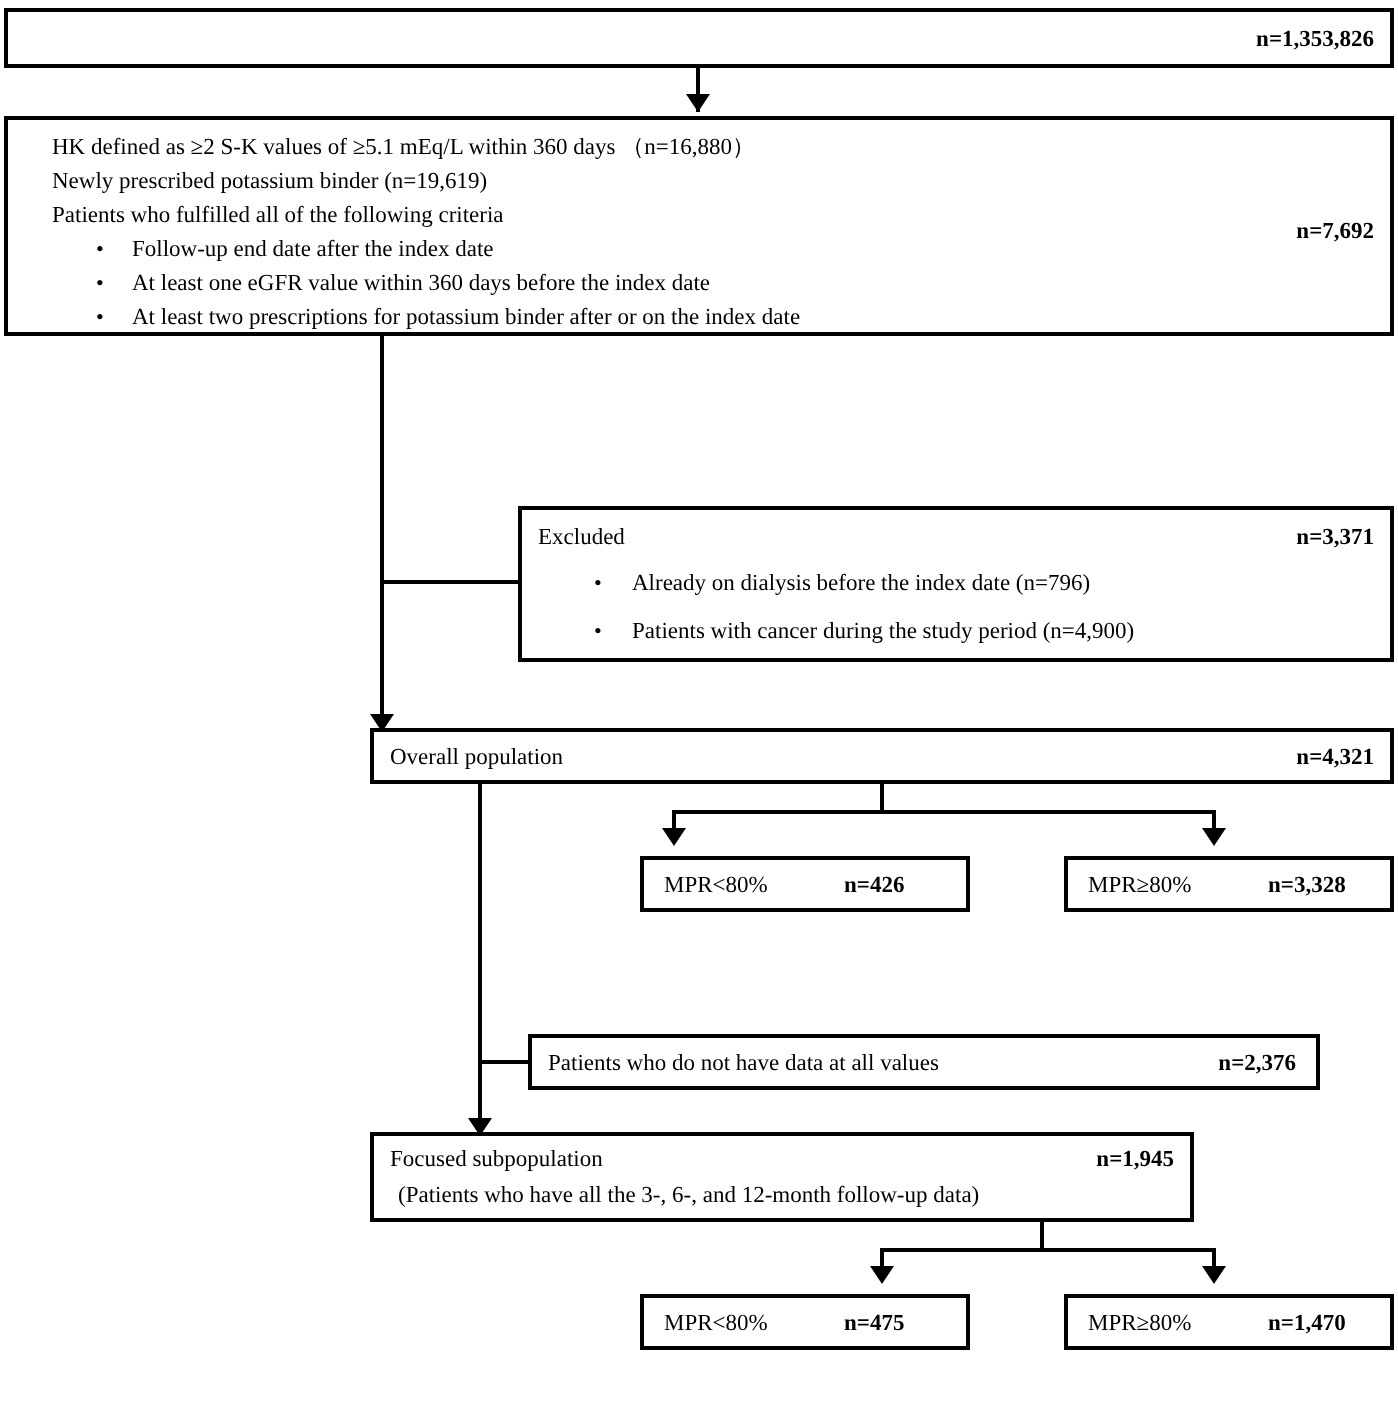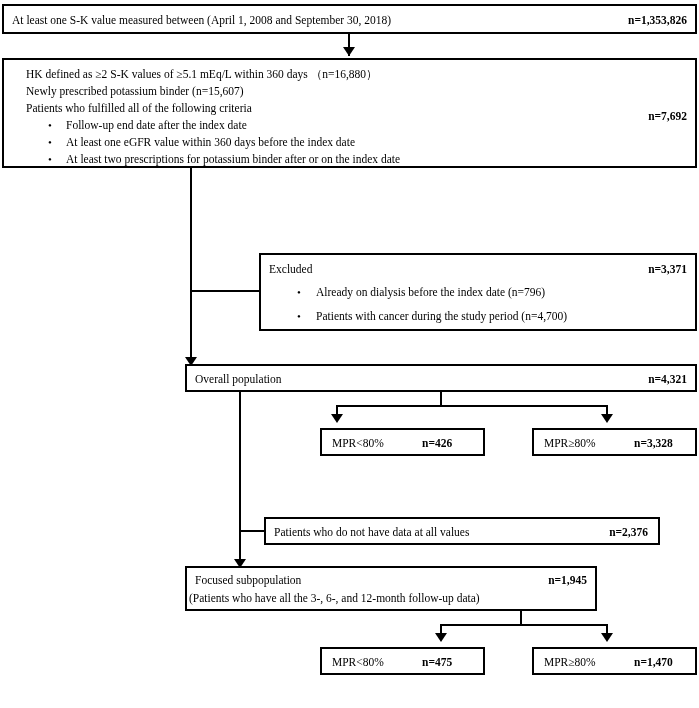--- a/index.html
+++ b/index.html
@@ -55,32 +55,31 @@
     font-size: 11px;
   }
 </style>
 </head>
 <body>
 
 <div id="canvas">
 
   <div class="box" style="left:2px; top:4px; width:695px; height:30px;">
     <div class="box-inner">
-      <span class="txt" style="left:8px; top:8px;">At least one S-K value measured between (April 1, 2008 and September 30, 2018)</span>
       <span class="txt bold" style="right:8px; top:8px;">n=1,353,826</span>
     </div>
   </div>
 
   <div class="line-v" style="left:348px; top:34px; width:2px; height:22px;"></div>
   <div class="arrow-down" style="left:343px; top:47px;"></div>
 
   <div class="box" style="left:2px; top:58px; width:695px; height:110px;">
     <div class="box-inner">
       <span class="txt" style="left:22px; top:8px;">HK defined as ≥2 S-K values of ≥5.1 mEq/L within 360 days  （n=16,880）</span>
-      <span class="txt" style="left:22px; top:25px;">Newly prescribed potassium binder  (n=15,607)</span>
+      <span class="txt" style="left:22px; top:25px;">Newly prescribed potassium binder  (n=19,619)</span>
       <span class="txt" style="left:22px; top:42px;">Patients who fulfilled all of the following criteria</span>
 
       <span class="bullet" style="left:44px; top:59px;">•</span>
       <span class="txt" style="left:62px; top:59px;">Follow-up end date after the index date</span>
 
       <span class="bullet" style="left:44px; top:76px;">•</span>
       <span class="txt" style="left:62px; top:76px;">At least one eGFR value within 360 days before the index date</span>
 
       <span class="bullet" style="left:44px; top:93px;">•</span>
       <span class="txt" style="left:62px; top:93px;">At least two prescriptions for potassium binder after or on the index date</span>
@@ -96,21 +95,21 @@
 
   <div class="box" style="left:259px; top:253px; width:438px; height:78px;">
     <div class="box-inner">
       <span class="txt" style="left:8px; top:8px;">Excluded</span>
       <span class="txt bold" style="right:8px; top:8px;text-align:right;">n=3,371</span>
 
       <span class="bullet" style="left:36px; top:31px;">•</span>
       <span class="txt" style="left:55px; top:31px;">Already on dialysis before the index date (n=796)</span>
 
       <span class="bullet" style="left:36px; top:55px;">•</span>
-      <span class="txt" style="left:55px; top:55px;">Patients with cancer during the study period (n=4,700)</span>
+      <span class="txt" style="left:55px; top:55px;">Patients with cancer during the study period (n=4,900)</span>
     </div>
   </div>
 
   <div class="box" style="left:185px; top:364px; width:512px; height:28px;">
     <div class="box-inner">
       <span class="txt" style="left:8px; top:7px;">Overall population</span>
       <span class="txt bold" style="right:8px; top:7px;">n=4,321</span>
     </div>
   </div>
 
@@ -143,21 +142,21 @@
   <div class="box" style="left:264px; top:517px; width:396px; height:28px;">
     <div class="box-inner">
       <span class="txt" style="left:8px; top:7px;">Patients who do not have data at all values</span>
       <span class="txt bold" style="right:10px; top:7px;">n=2,376</span>
     </div>
   </div>
 
   <div class="box" style="left:185px; top:566px; width:412px; height:45px;">
     <div class="box-inner">
       <span class="txt" style="left:8px; top:6px;">Focused subpopulation</span>
-      <span class="txt" style="left:2px; top:24px;">(Patients who have all the 3-, 6-, and 12-month follow-up data)</span>
+      <span class="txt" style="left:12px; top:24px;">(Patients who have all the 3-, 6-, and 12-month follow-up data)</span>
       <span class="txt bold" style="right:8px; top:6px;">n=1,945</span>
     </div>
   </div>
 
   <div class="line-v" style="left:520px; top:611px; width:2px; height:14px;"></div>
   <div class="line-h" style="left:440px; top:624px; width:168px; height:2px;"></div>
   <div class="line-v" style="left:440px; top:624px; width:2px; height:16px;"></div>
   <div class="line-v" style="left:606px; top:624px; width:2px; height:16px;"></div>
   <div class="arrow-down" style="left:435px; top:633px;"></div>
   <div class="arrow-down" style="left:601px; top:633px;"></div>

